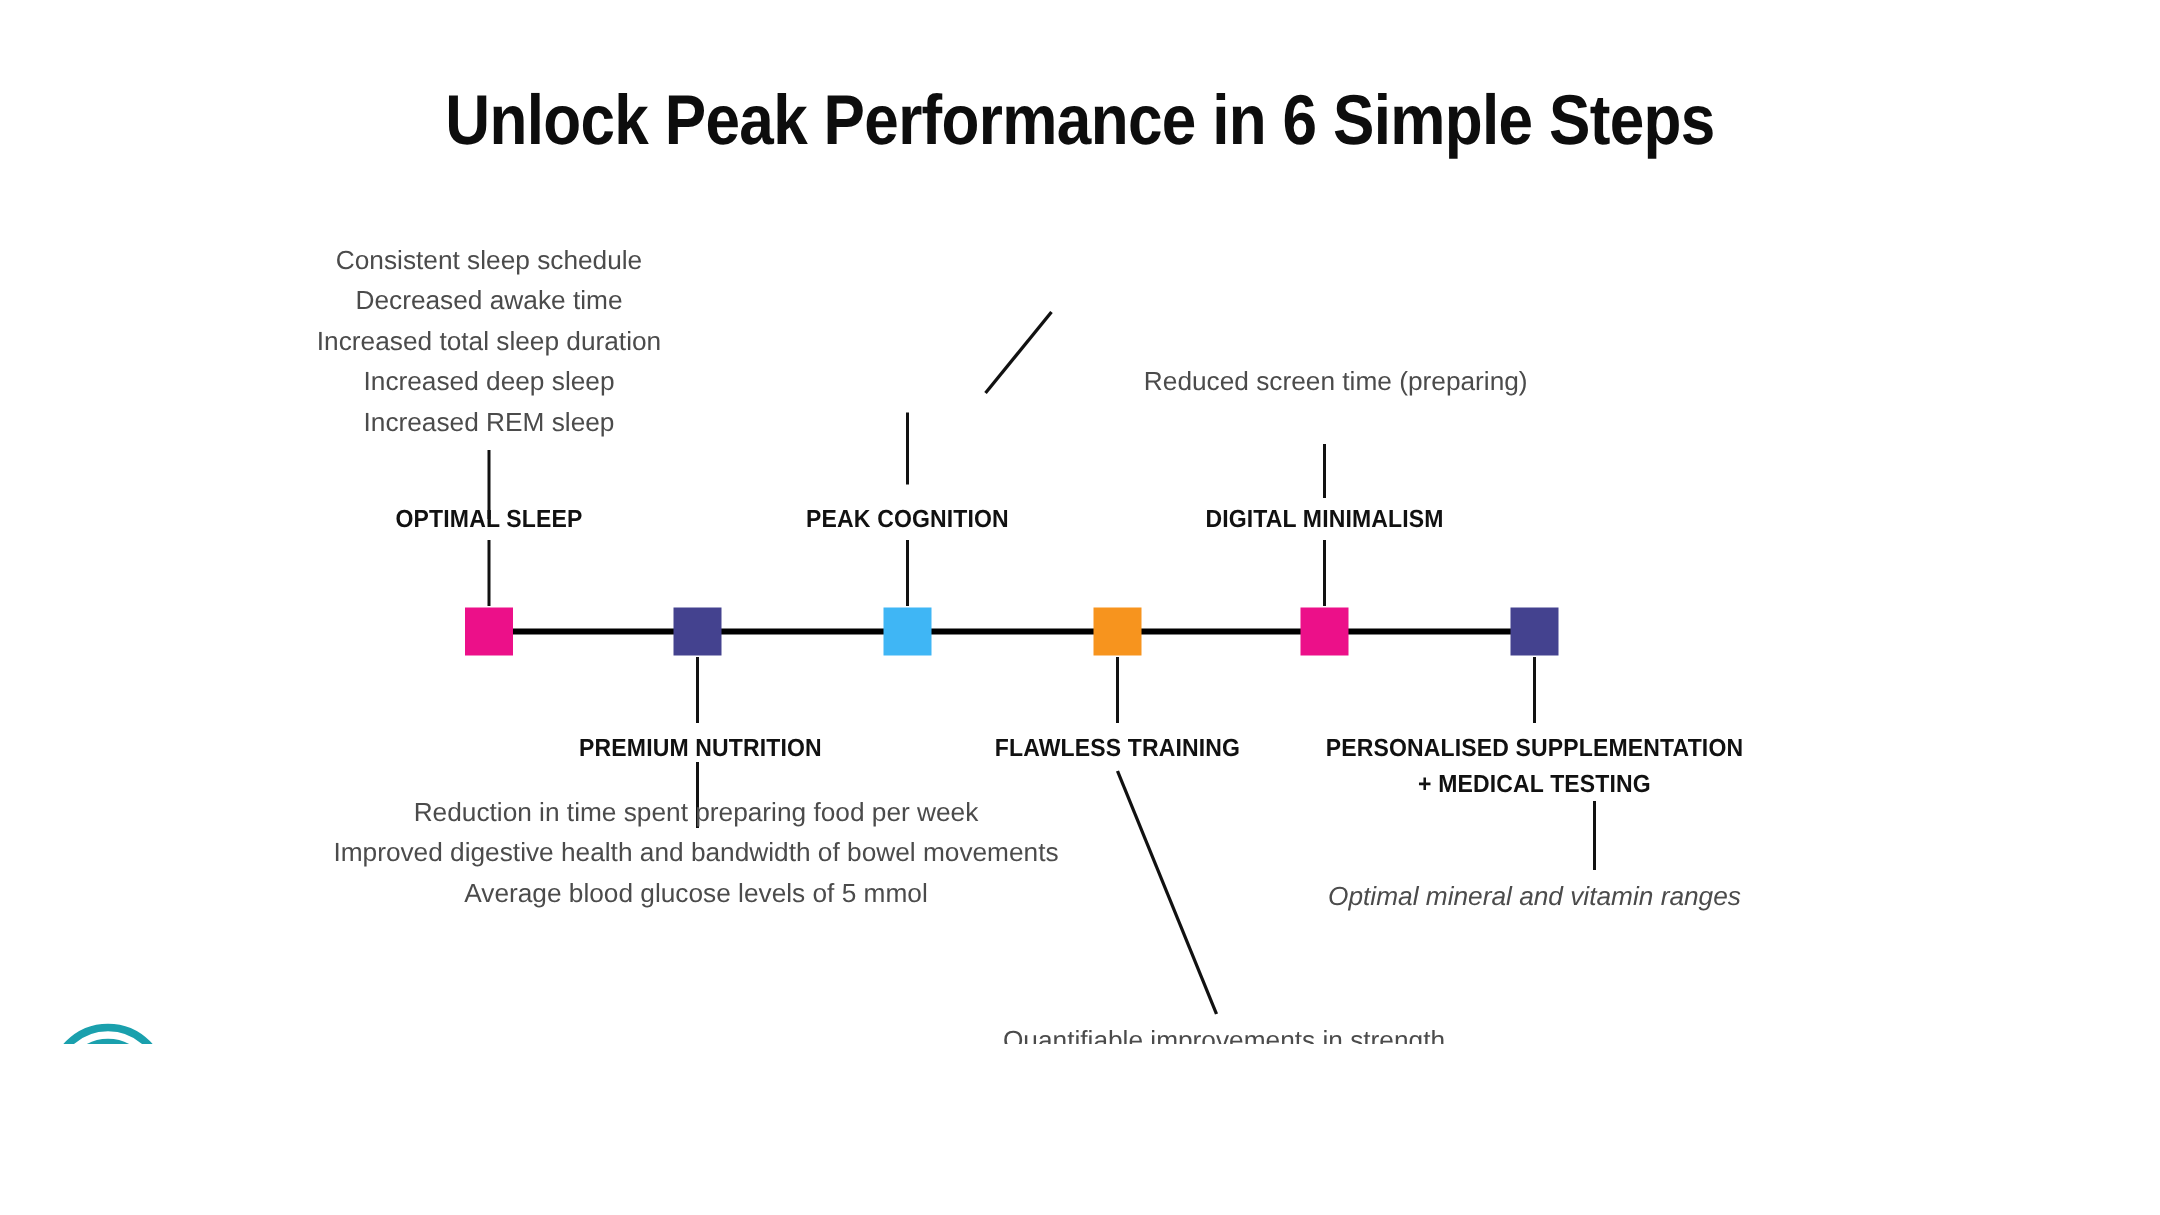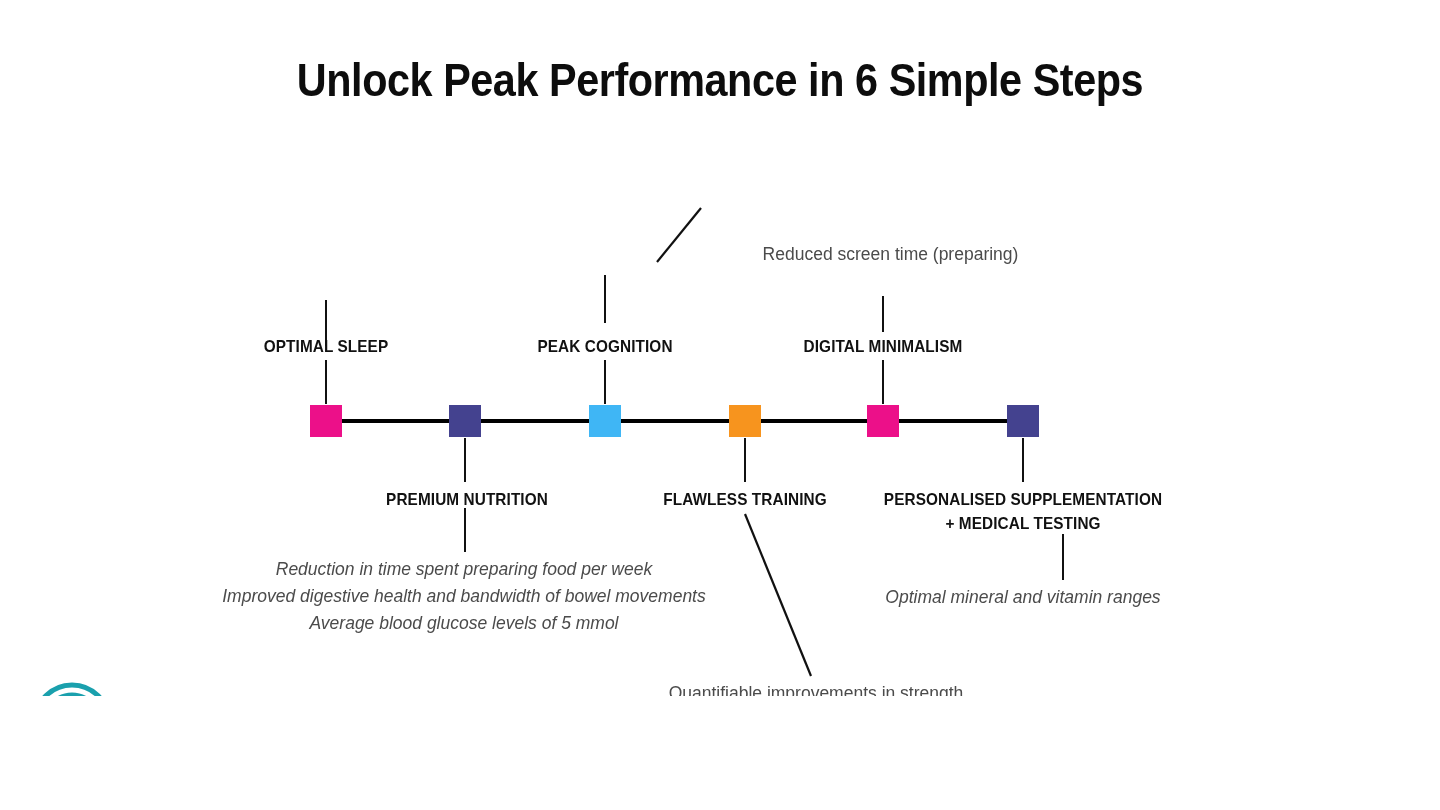--- a/index.html
+++ b/index.html
@@ -178,27 +178,34 @@
 
   <div class="step-label" style="left:733px; top:334px; width:300px;">DIGITAL MINIMALISM</div>
 
   <div class="step-label" style="left:317px; top:487px; width:300px;">PREMIUM NUTRITION</div>
 
   <div class="step-label" style="left:595px; top:487px; width:300px;">FLAWLESS TRAINING</div>
 
   <div class="step-label" style="left:873px; top:487px; width:300px;">PERSONALISED SUPPLEMENTATION
 + MEDICAL TESTING</div>
 
+  <div class="outcome-block" style="left:126px; top:160px; width:400px;">
+    <span class="outcome-line">Consistent sleep schedule</span>
+    <span class="outcome-line">Decreased awake time</span>
+    <span class="outcome-line">Increased total sleep duration</span>
+    <span class="outcome-line">Increased deep sleep</span>
+    <span class="outcome-line">Increased REM sleep</span>
+  </div>
 
 
   <div class="outcome-block" style="left:683px; top:241px; width:415px;">
     <span class="outcome-line">Reduced screen time (preparing)</span>
   </div>
 
-  <div class="outcome-block" style="left:164px; top:556px; width:600px;font-style:italic;">
+  <div class="outcome-block" style="left:164px; top:528px; width:600px;">
     <span class="outcome-line">Reduction in time spent preparing food per week</span>
     <span class="outcome-line">Improved digestive health and bandwidth of bowel movements</span>
     <span class="outcome-line">Average blood glucose levels of 5 mmol</span>
   </div>
 
   <div class="outcome-block" style="left:573px; top:680px; width:486px;">
     <span class="outcome-line">Quantifiable improvements in strength</span>
   </div>
 
   <div class="outcome-block" style="left:863px; top:584px; width:320px;font-style:italic;">

